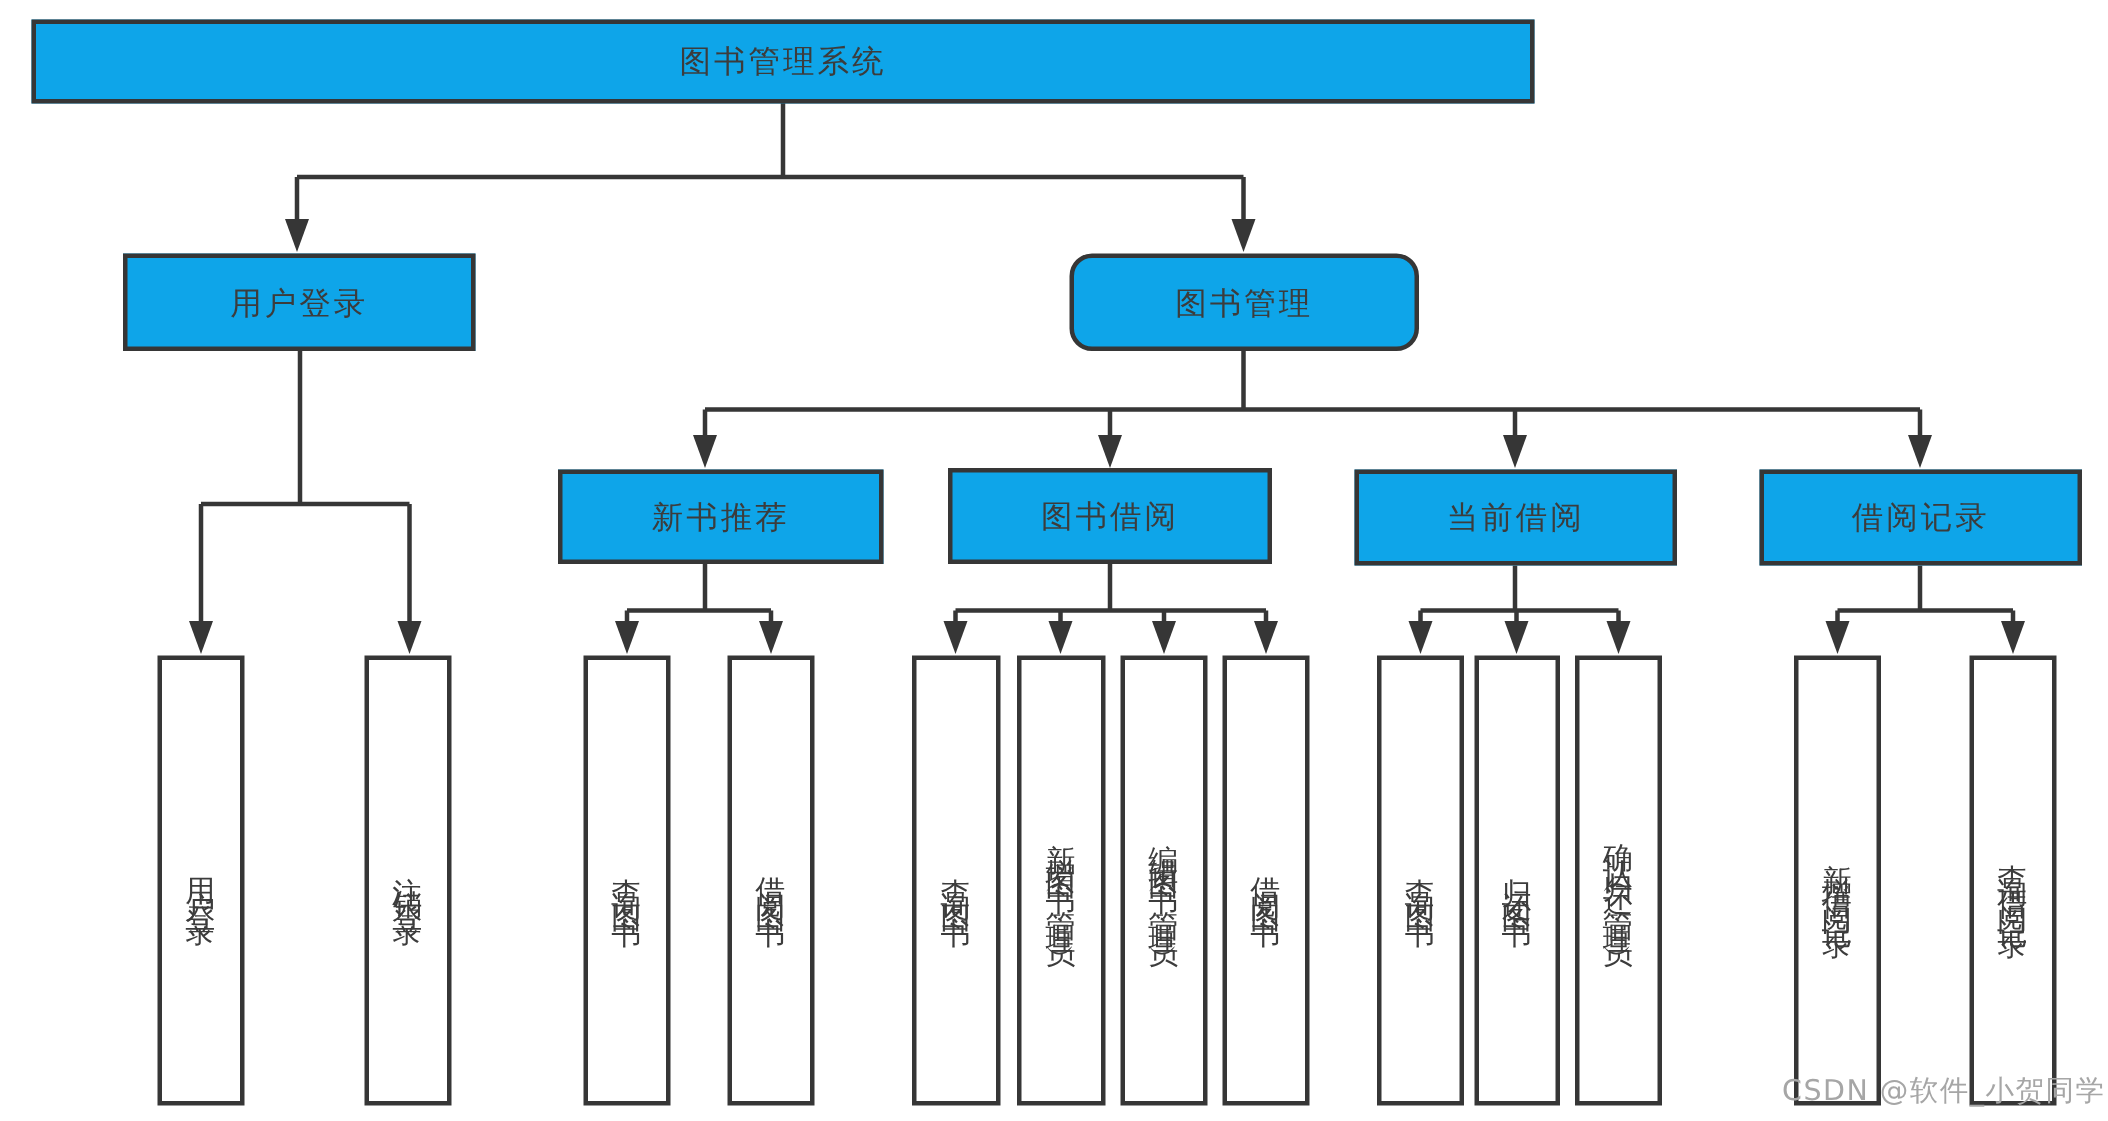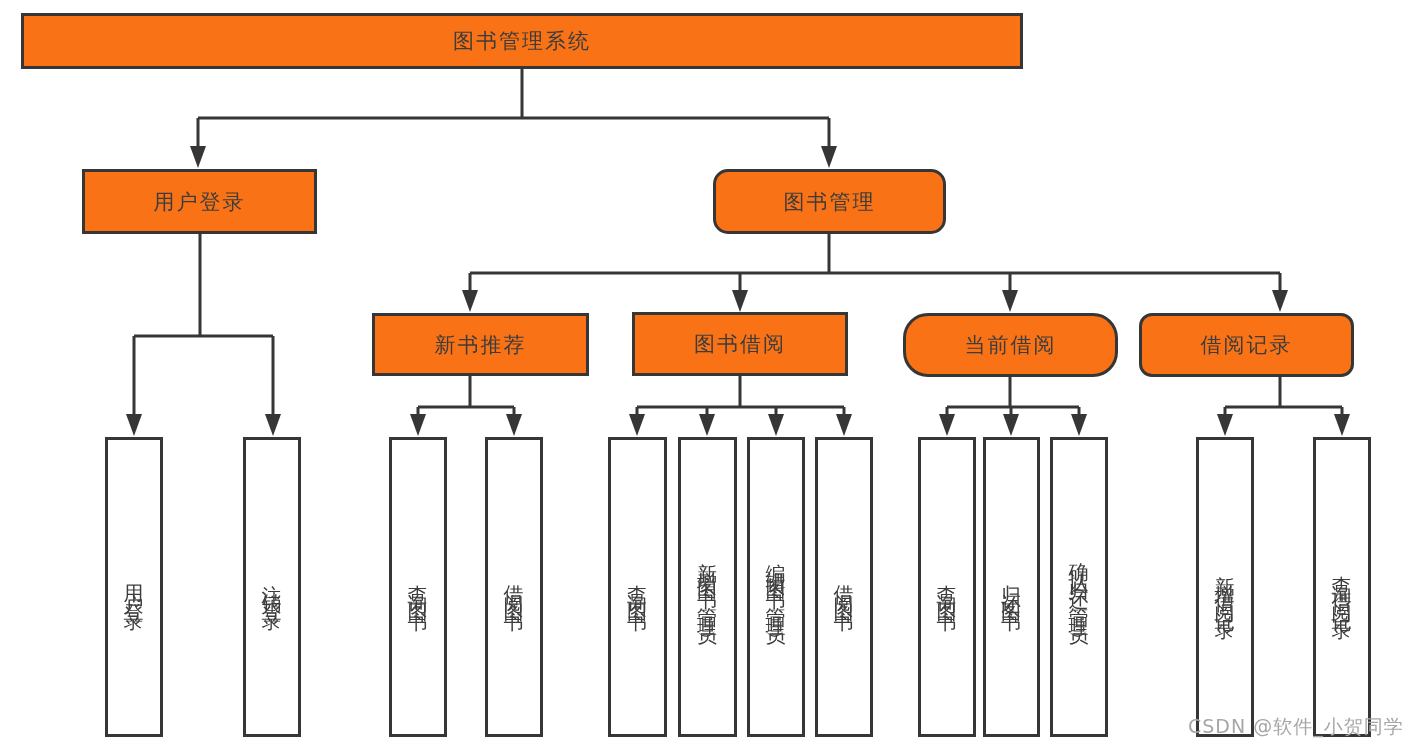--- a/index.html
+++ b/index.html
@@ -14,21 +14,21 @@
   #connectors {
     position: absolute;
     left: 0; top: 0;
     width: 1405px; height: 747px;
     z-index: 1;
   }
   .node {
     position: absolute;
     box-sizing: border-box;
     border: 3px solid #363636;
-    background: #f97316;
+    background: #0ea5e9;
     display: flex;
     align-items: center;
     justify-content: center;
     font-size: 21px;
     letter-spacing: 2px;
     color: #3c3c3c;
     z-index: 2;
   }
   .leaf {
     position: absolute;
@@ -97,22 +97,22 @@
     <polygon points="1334,414 1350,414 1342,436" fill="#363636"></polygon>
   </svg>
 
   <div class="node" style="left:21px; top:13px; width:1002px; height:56px;">图书管理系统</div>
 
   <div class="node" style="left:82px; top:169px; width:235px; height:65px;">用户登录</div>
   <div class="node" style="left:713px; top:169px; width:233px; height:65px;border-radius:15px;">图书管理</div>
 
   <div class="node" style="left:362px; top:313px; width:217px; height:63px;margin-left:10px;">新书推荐</div>
   <div class="node" style="left:632px; top:312px; width:216px; height:64px;">图书借阅</div>
-  <div class="node" style="left:903px; top:313px; width:215px; height:64px;border-radius:25px;">当前借阅</div>
-  <div class="node" style="left:1139px; top:313px; width:215px; height:64px;border-radius:13px;">借阅记录</div>
+  <div class="node" style="left:903px; top:313px; width:215px; height:64px;">当前借阅</div>
+  <div class="node" style="left:1173px; top:313px; width:215px; height:64px;">借阅记录</div>
 
   <div class="leaf" style="left:105px; width:58px;">用户登录</div>
   <div class="leaf" style="left:243px; width:58px;">注销登录</div>
 
   <div class="leaf" style="left:389px; width:58px;">查询图书</div>
   <div class="leaf" style="left:485px; width:58px;">借阅图书</div>
 
   <div class="leaf" style="left:608px; width:59px;">查询图书</div>
   <div class="leaf" style="left:678px; width:59px;">新增图书（管理员）</div>
   <div class="leaf" style="left:747px; width:58px;">编辑图书（管理员）</div>

